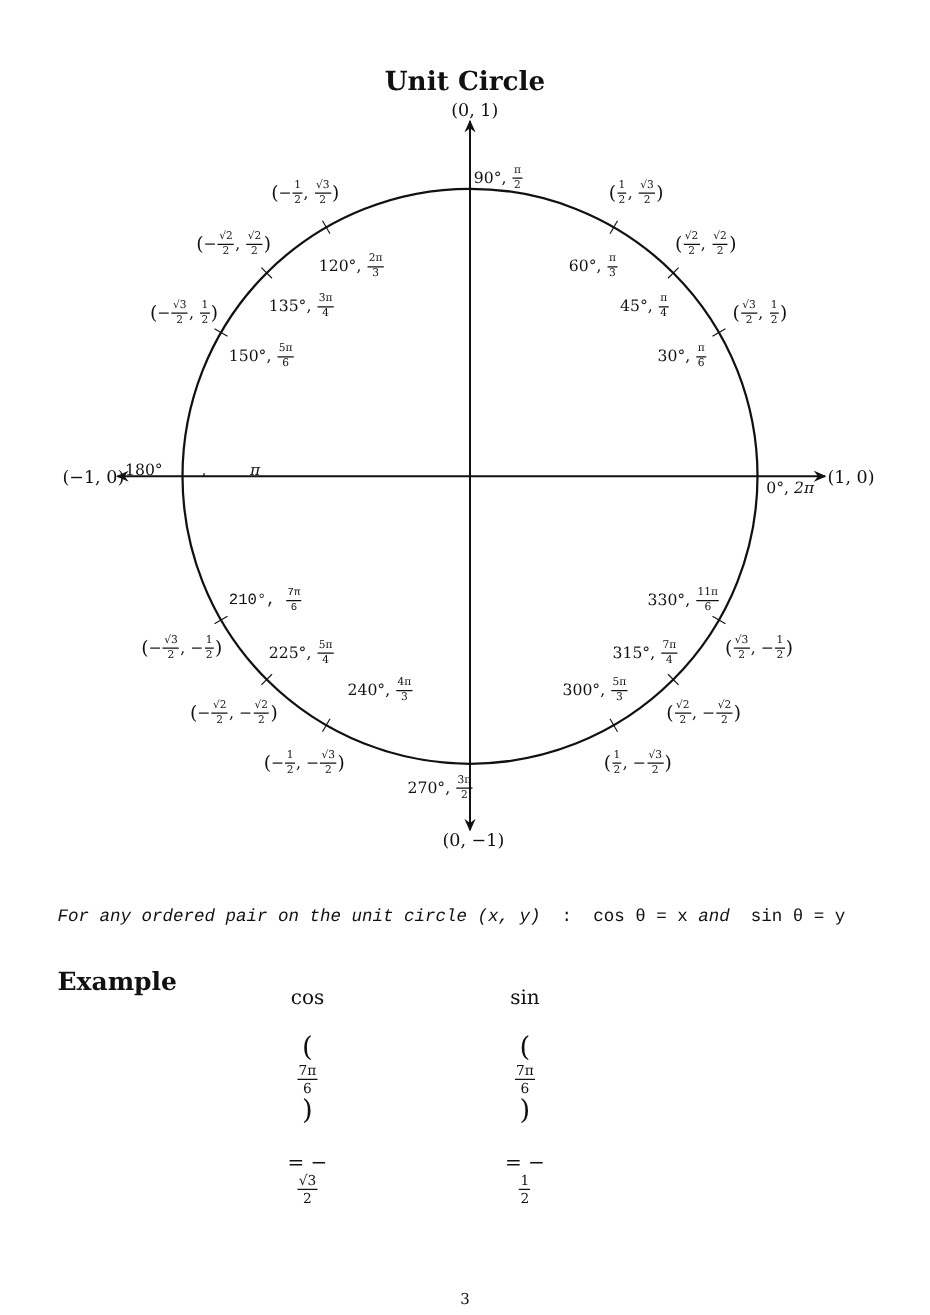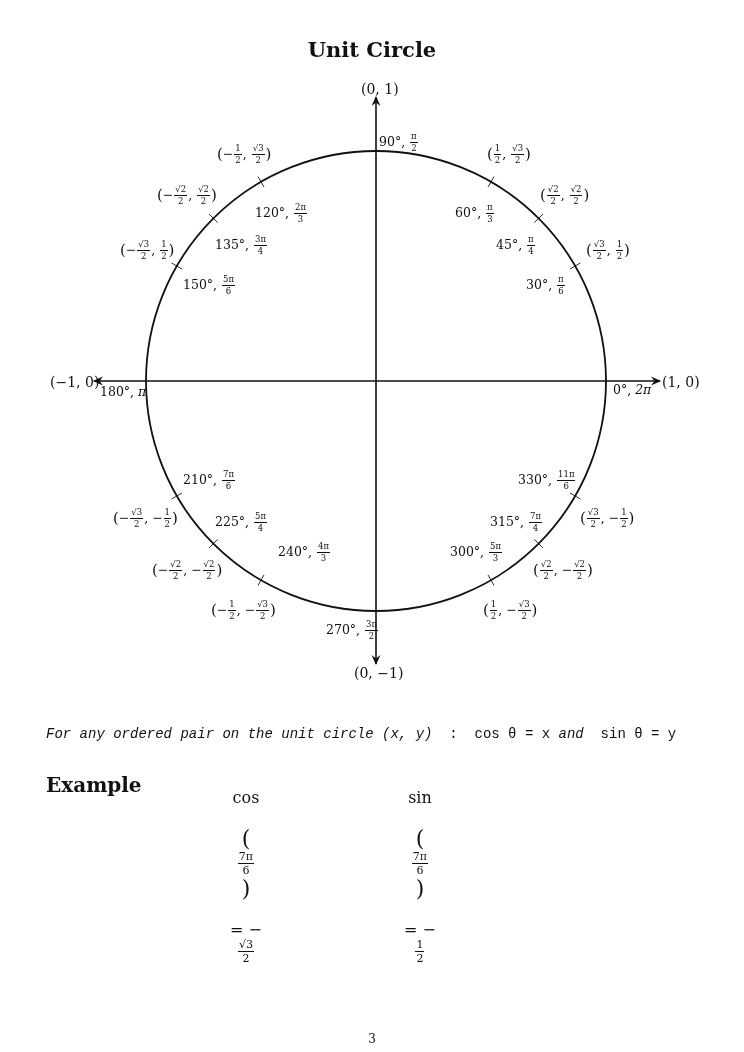--- a/index.html
+++ b/index.html
@@ -1,18 +1,18 @@
 <!DOCTYPE html>
 <html><head>
 <meta charset="utf-8">
 <style>
   html, body { margin: 0; padding: 0; background: #ffffff; }
   body { width: 744px; height: 1052px; position: relative; overflow: hidden;
          font-family: "DejaVu Serif", "Liberation Serif", serif; color: #111; }
-  .title { position: absolute; left: 0; width: 744px; top: 37px; text-align: center;
+  .title { position: absolute; left: 0; width: 744px; top: 52px; text-align: center;
            font-size: 21px; font-weight: bold; font-family: "DejaVu Serif", serif; }
   svg#diagram { position: absolute; left: 0; top: 0; }
   .lbl { position: absolute; white-space: nowrap; font-size: 12.5px; line-height: 1;
          display: flex; align-items: center; font-family: "DejaVu Serif", serif; }
   .frac { display: inline-flex; flex-direction: column; align-items: center;
           font-size: 8.5px; line-height: 1; margin: 0 1px; vertical-align: middle; }
   .frac .n { border-bottom: 0.8px solid #111; padding: 0 1px 1px 1px; }
   .frac .d { padding-top: 1px; }
   .paren { font-size: 15px; font-weight: 200; }
   .axislbl { font-size: 14px; }
@@ -63,21 +63,21 @@
 
 <div class="lbl" style="left:613px;top:384px;">
   <span>0°</span>,&nbsp;<span style="font-style:italic">2π</span>
 </div>
 <div class="lbl" style="left:379px;top:132px;">
   <span>90°</span>,&nbsp;<span class="frac">
       <span class="n">π</span>
       <span class="d">2</span>
     </span>
 </div>
-<div class="lbl" style="left:100px;top:386px;">
+<div class="lbl" style="left:100px;top:370px;gap:31px;">
   <span>180°</span>,&nbsp;<span style="font-style:italic">π</span>
 </div>
 <div class="lbl" style="left:326px;top:620px;">
   <span>270°</span>,&nbsp;<span class="frac">
       <span class="n">3π</span>
       <span class="d">2</span>
     </span>
 </div>
 
 <div id="angle-labels">
@@ -140,21 +140,21 @@
         <span class="n">5π</span>
         <span class="d">6</span>
       </span></div>
     <div class="lbl" style="left: 120px; top: 240px;"><span class="paren">(</span><span>−</span><span class="frac">
         <span class="n">√3</span>
         <span class="d">2</span>
       </span>,&nbsp;<span></span><span class="frac">
         <span class="n">1</span>
         <span class="d">2</span>
       </span><span class="paren">)</span></div>
-    <div class="lbl" style="left: 183px; top: 470px;"><span>210°</span>,&nbsp;<span class="frac">
+    <div class="lbl" style="left: 183px; top: 470px; font-family: Liberation Mono, monospace;"><span>210°</span>,&nbsp;<span class="frac">
         <span class="n">7π</span>
         <span class="d">6</span>
       </span></div>
     <div class="lbl" style="left: 113px; top: 508px;"><span class="paren">(</span><span>−</span><span class="frac">
         <span class="n">√3</span>
         <span class="d">2</span>
       </span>,&nbsp;<span>−</span><span class="frac">
         <span class="n">1</span>
         <span class="d">2</span>
       </span><span class="paren">)</span></div>

